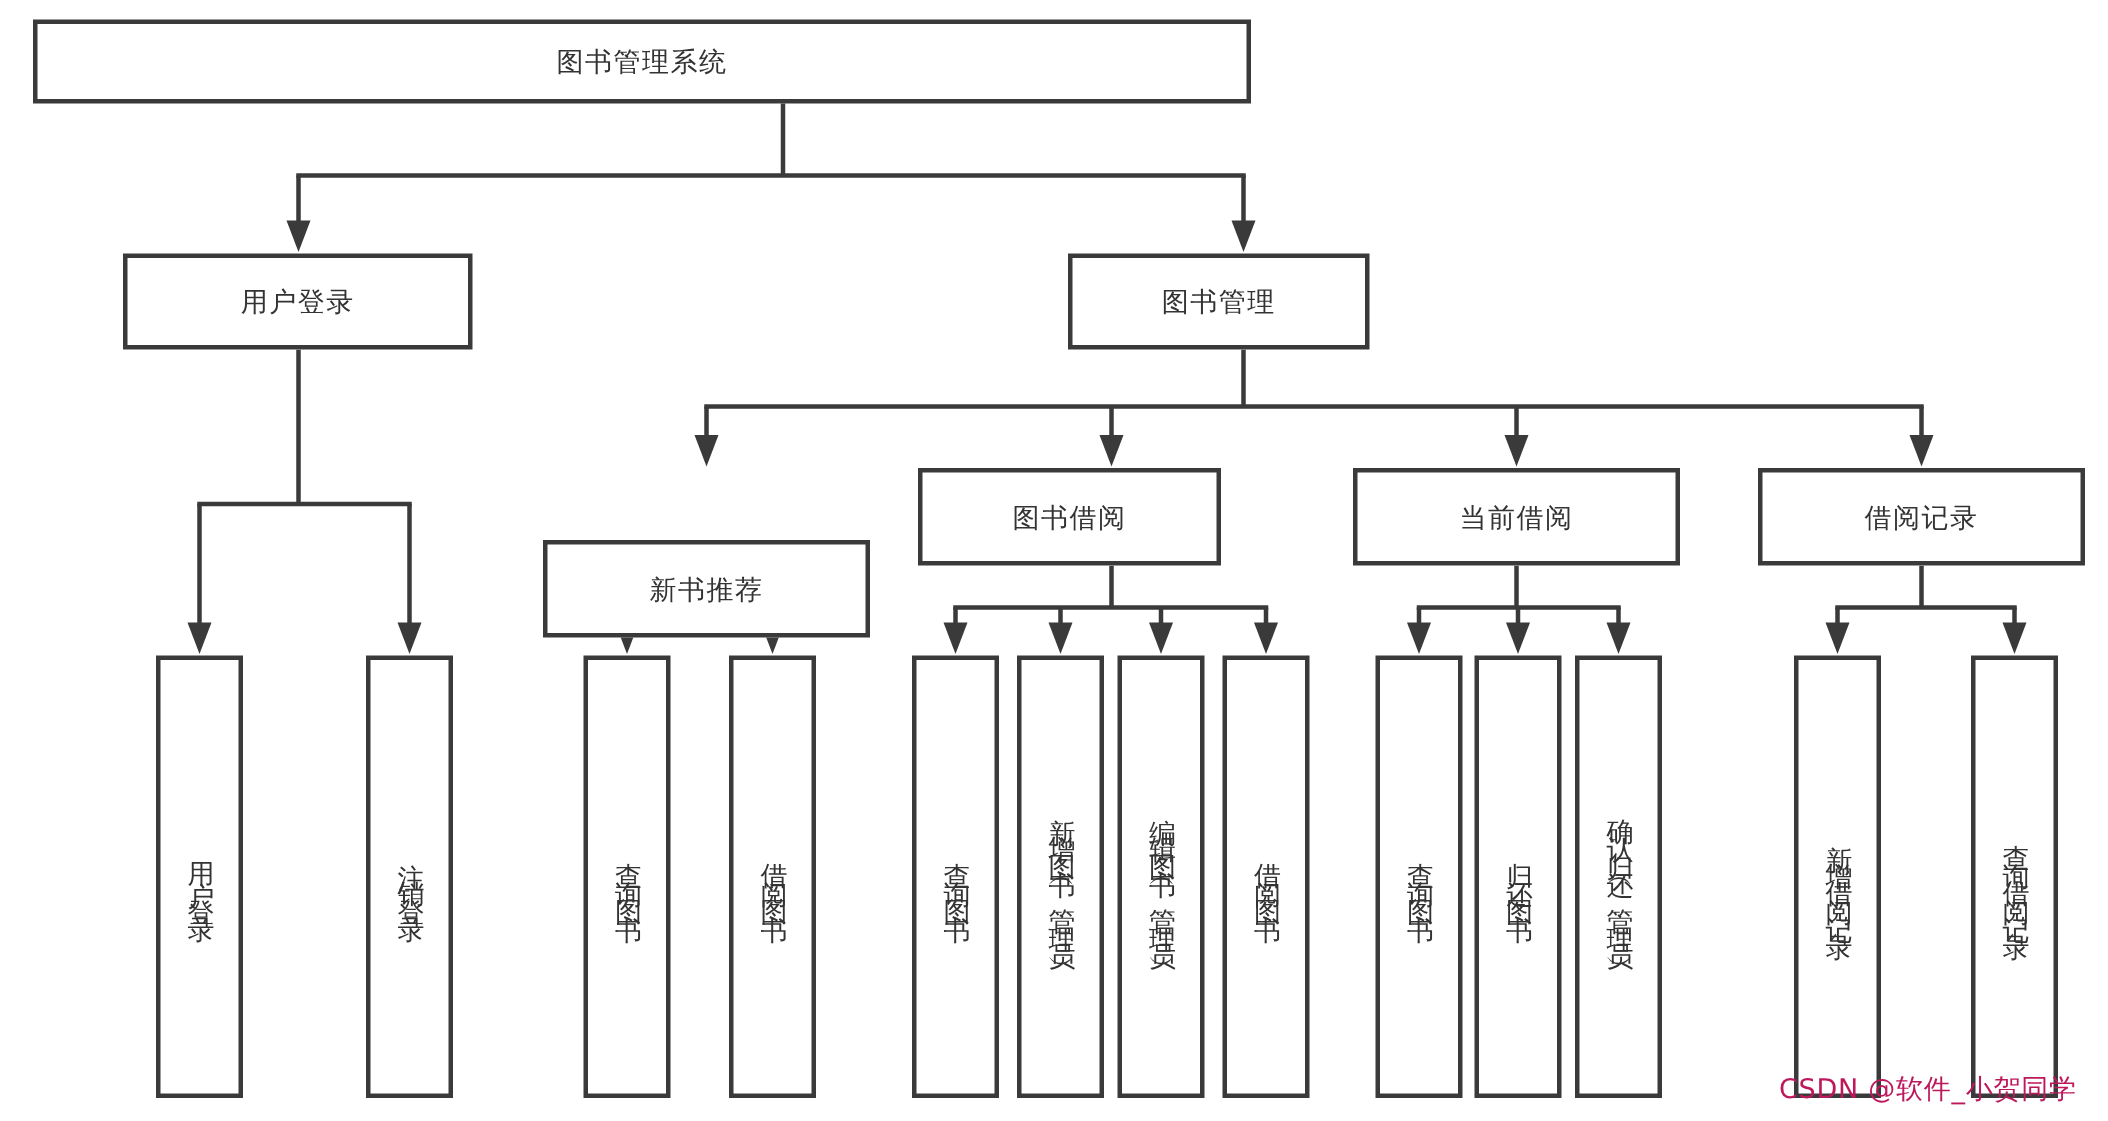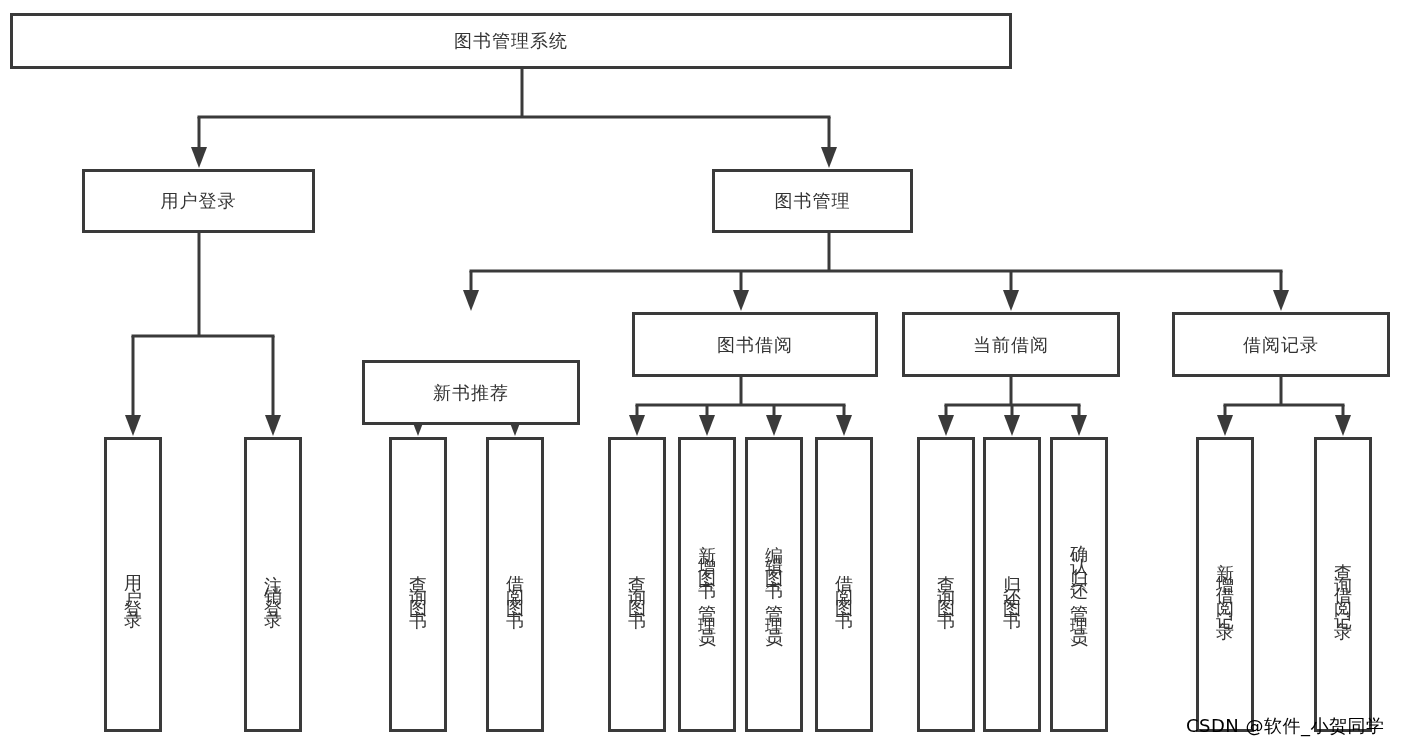--- a/index.html
+++ b/index.html
@@ -44,21 +44,21 @@
     line-height: 1;
     font-size: 18px;
   }
   .watermark {
     position: absolute;
     left: 1186px;
     top: 714px;
     z-index: 3;
     font-size: 18px;
     letter-spacing: 0.5px;
-    color: #000000;
+    color: #be185d;
     white-space: nowrap;
   }
 </style>
 </head>
 <body>
 
 <div class="canvas">
 
   <svg class="connectors" viewBox="0 0 1405 747" xmlns="http://www.w3.org/2000/svg">
     <g stroke="#3a3a3a" stroke-width="3" fill="none">
@@ -126,27 +126,27 @@
 
       <polygon points="946,436 938,415 954,415"></polygon>
       <polygon points="1012,436 1004,415 1020,415"></polygon>
       <polygon points="1079,436 1071,415 1087,415"></polygon>
 
       <polygon points="1225,436 1217,415 1233,415"></polygon>
       <polygon points="1343,436 1335,415 1351,415"></polygon>
     </g>
   </svg>
 
-  <div class="node" style="left:10px; top:13px; width:1002px; height:56px;">图书管理系统</div>
+  <div class="node" style="left:22px; top:13px; width:812px; height:56px;">图书管理系统</div>
 
   <div class="node" style="left:82px; top:169px; width:233px; height:64px;">用户登录</div>
   <div class="node" style="left:712px; top:169px; width:201px; height:64px;">图书管理</div>
 
   <div class="node" style="left:362px; top:312px; width:218px; height:65px;margin-top:48px;">新书推荐</div>
-  <div class="node" style="left:632px; top:312px; width:246px; height:65px;">图书借阅</div>
+  <div class="node" style="left:612px; top:312px; width:202px; height:65px;">图书借阅</div>
   <div class="node" style="left:1172px; top:312px; width:218px; height:65px;">借阅记录</div>
   <div class="node" style="left:902px; top:312px; width:218px; height:65px;">当前借阅</div>
 
   <div class="node leaf" style="left:104px; top:437px; width:58px; height:295px;">用户登录</div>
   <div class="node leaf" style="left:244px; top:437px; width:58px; height:295px;">注销登录</div>
 
   <div class="node leaf" style="left:389px; top:437px; width:58px; height:295px;">查询图书</div>
   <div class="node leaf" style="left:486px; top:437px; width:58px; height:295px;">借阅图书</div>
 
   <div class="node leaf" style="left:608px; top:437px; width:58px; height:295px;">查询图书</div>

